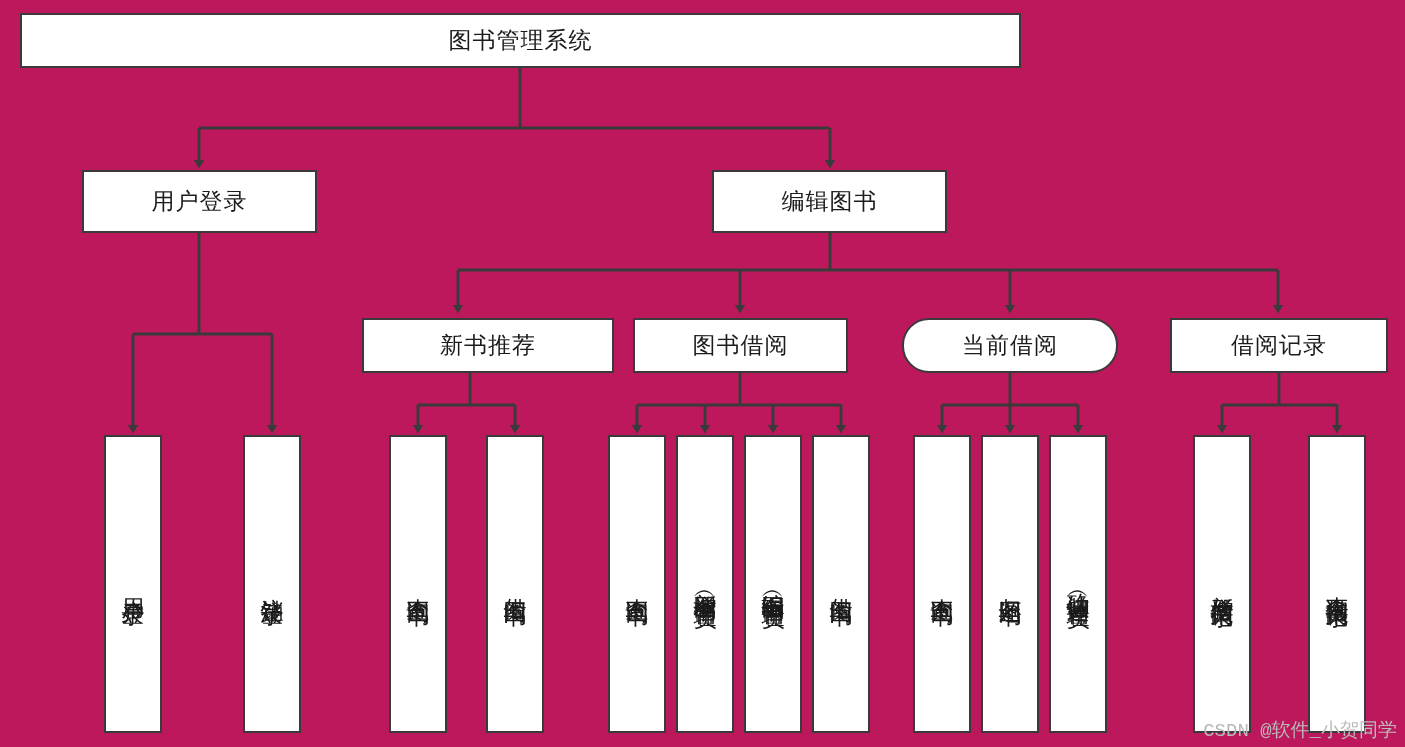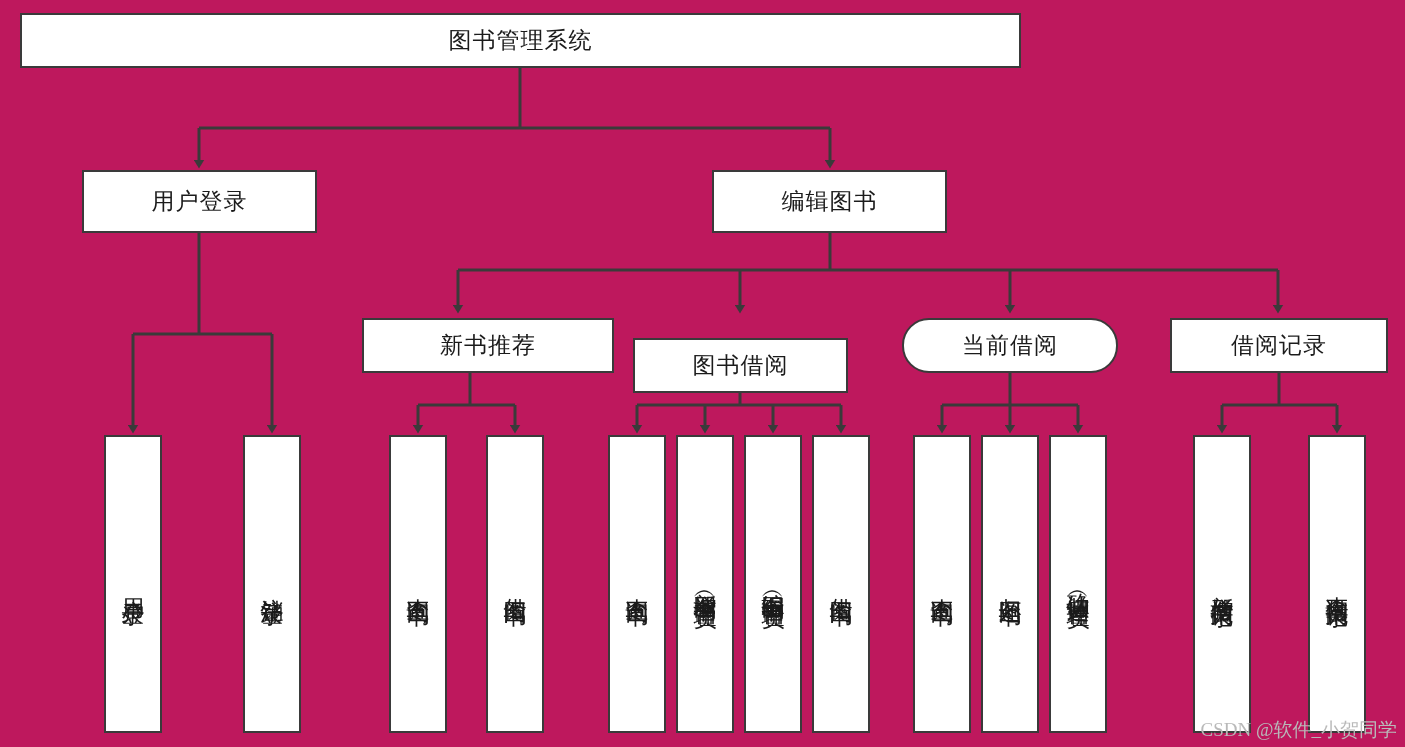--- a/index.html
+++ b/index.html
@@ -57,21 +57,21 @@
     white-space: nowrap;
   }
   #watermark {
     position: absolute;
     right: 8px;
     bottom: 4px;
     font-size: 19px;
     color: #b9b9b9;
     z-index: 5;
     white-space: nowrap;
-    font-family: Liberation Serif, serif;
+    font-family: Liberation Mono, monospace;
   }
 </style>
 </head>
 <body>
 
 <div id="canvas">
 
   <svg id="wires" viewBox="0 0 1405 747" xmlns="http://www.w3.org/2000/svg">
     <defs>
       <marker id="arrow" markerWidth="9" markerHeight="11" refX="0.5" refY="5.5" orient="auto" markerUnits="userSpaceOnUse">
@@ -130,21 +130,21 @@
   <div class="node horiz" style="left:82px; top:170px; width:235px; height:63px;">
     <span>用户登录</span>
   </div>
   <div class="node horiz" style="left:712px; top:170px; width:235px; height:63px;">
     <span>编辑图书</span>
   </div>
 
   <div class="node horiz" style="left:362px; top:318px; width:252px; height:55px;justify-content:center;">
     <span>新书推荐</span>
   </div>
-  <div class="node horiz" style="left:633px; top:318px; width:215px; height:55px;margin-top:20px;">
+  <div class="node horiz" style="left:633px; top:318px; width:215px; height:55px;">
     <span>图书借阅</span>
   </div>
   <div class="node horiz" style="left:902px; top:318px; width:216px; height:55px;border-radius:27px;">
     <span>当前借阅</span>
   </div>
   <div class="node horiz" style="left:1170px; top:318px; width:218px; height:55px;text-align:center;">
     <span>借阅记录</span>
   </div>
 
   <div class="node vert" style="left:104px; top:435px; width:58px; height:298px;">

